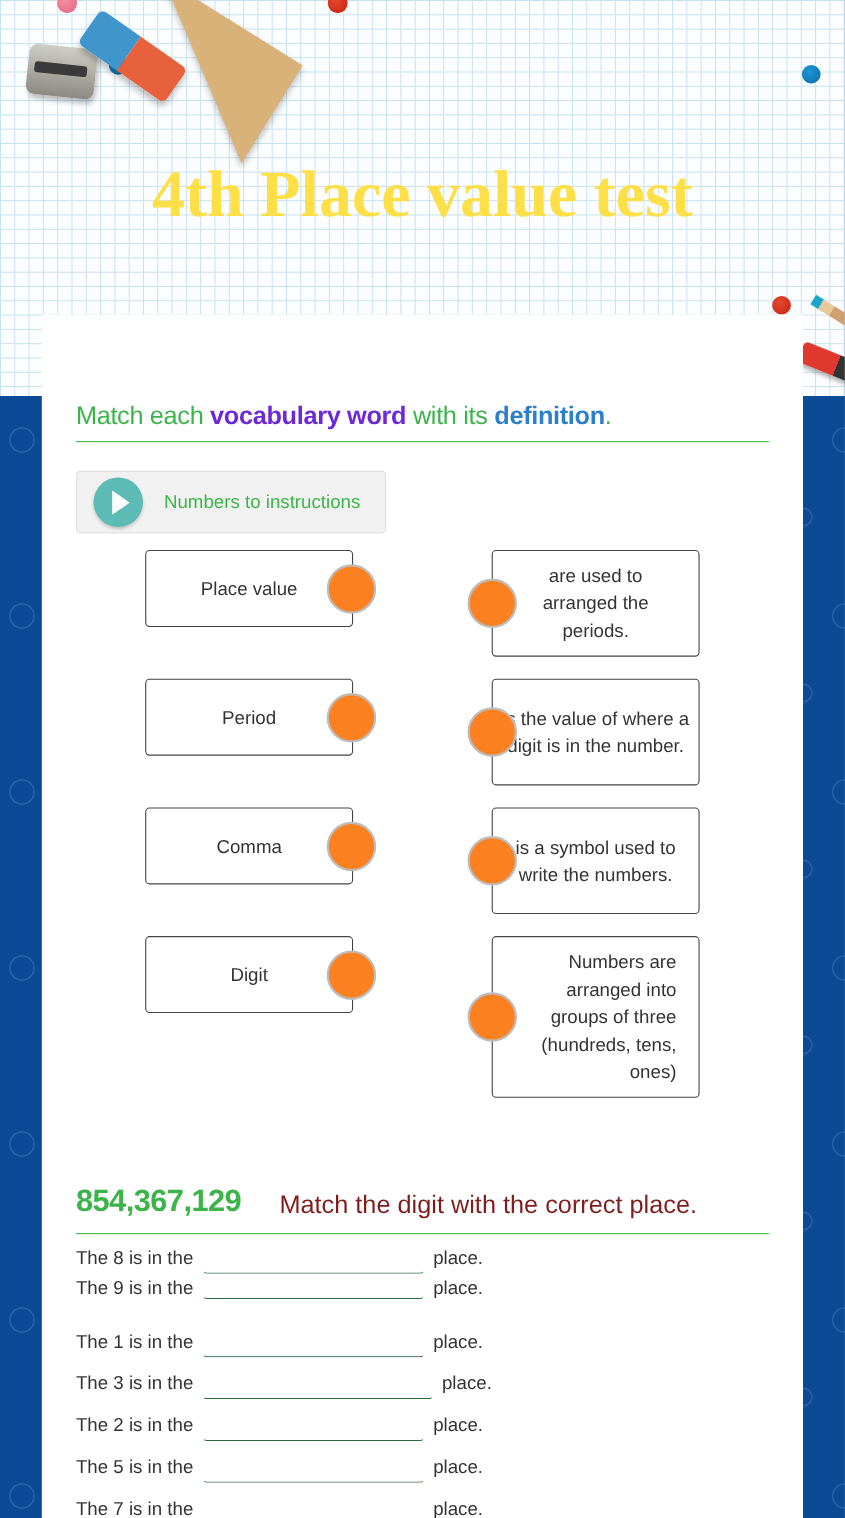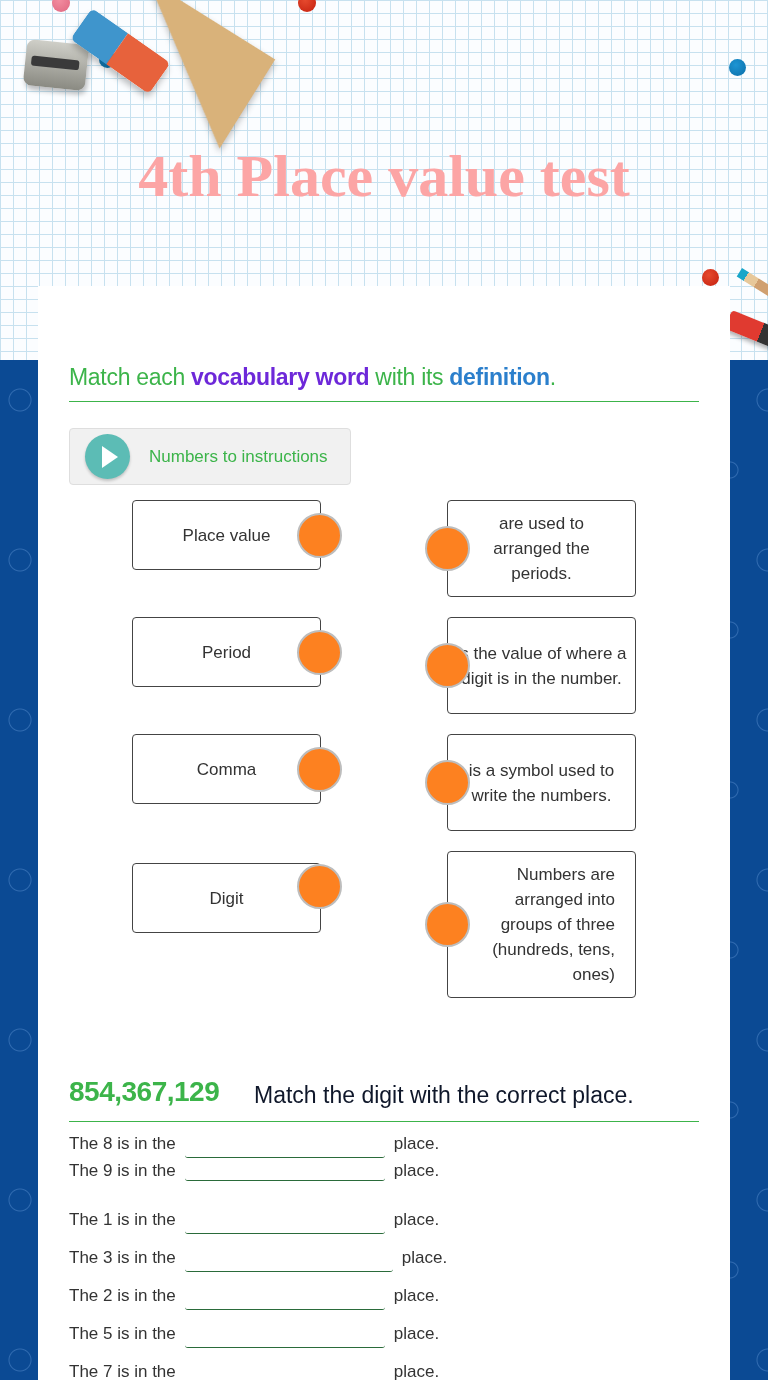--- a/index.html
+++ b/index.html
@@ -27,21 +27,21 @@
   }
   .deco { position: absolute; }
   .dot { position: absolute; border-radius: 50%; }
   .dot.red { background: radial-gradient(circle at 40% 35%, #e64a2e, #c41f0e); }
   .dot.blue { background: radial-gradient(circle at 40% 35%, #1d95d4, #0a6ea8); }
   .dot.pink { background: radial-gradient(circle at 40% 35%, #f28da0, #e06780); }
 
   .title {
     position: absolute; top: 142px; left: 0; width: 768px; text-align: center;
     font-family: "Liberation Serif", "DejaVu Serif", serif;
-    font-size: 60px; color: #fca5a5; letter-spacing: 0px;
+    font-size: 60px; color: #fde047; letter-spacing: 0px;
   }
 
   .card {
     position: absolute; left: 38px; top: 286px; width: 692px; height: 1100px;
     background: #ffffff;
   }
 
   .instr {
     position: absolute; left: 31px; top: 78px; width: 630px;
     font-family: "Liberation Sans", sans-serif;
@@ -85,21 +85,21 @@
   .sec2-head {
     position: absolute; left: 31px; top: 788px; width: 630px; height: 48px;
     border-bottom: 1px solid #3cb44a;
   }
   .sec2-num {
     position: absolute; left: 0; top: 2px; font-family: "Liberation Sans", sans-serif;
     font-weight: bold; font-size: 28px; color: #3cb44a; letter-spacing: -0.5px;
   }
   .sec2-text {
     position: absolute; left: 185px; top: 8px; font-family: "Liberation Sans", sans-serif;
-    font-size: 23px; color: #0f172a;
+    font-size: 23px; color: #7f1d1d;
   }
 
   .fill-row {
     position: absolute; left: 31px; height: 30px; display: flex; align-items: flex-start;
     font-family: "Liberation Sans", sans-serif; font-size: 17px; color: #333;
   }
   .fill-row .pre { white-space: nowrap; padding-top: 2px; }
   .fill-row .blank {
     height: 26px; border: none; border-bottom: 1px solid #2a6b3a; border-radius: 0 0 3px 3px;
     background: transparent; margin: 0 9px 0 9px; outline: none;
@@ -155,21 +155,21 @@
   <div class="term" style="top:331px;">
     <span>Period</span>
   </div>
   <div class="knob" style="left:259px;top:344px;"></div>
 
   <div class="term" style="top:448px;">
     <span>Comma</span>
   </div>
   <div class="knob" style="left:259px;top:461px;"></div>
 
-  <div class="term" style="top:577px;">
+  <div class="term" style="top:565px;">
     <span>Digit</span>
   </div>
   <div class="knob" style="left:259px;top:578px;"></div>
 
   <div class="def" style="top:214px;height:97px;">
     <span style="padding:0 16px;">are used to arranged the periods.</span>
   </div>
   <div class="knob" style="left:387px;top:240px;"></div>
 
   <div class="def" style="top:331px;height:97px;">

